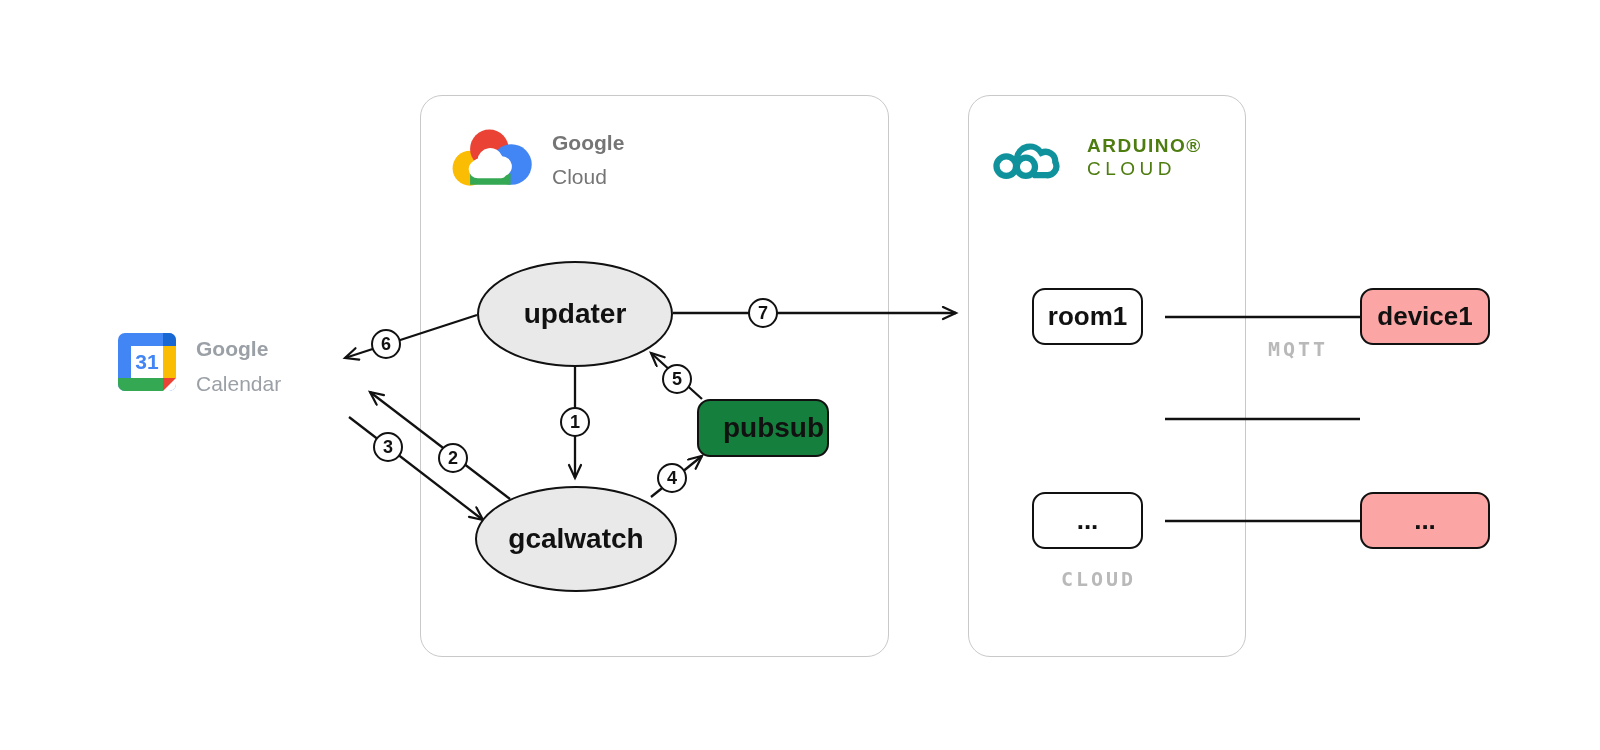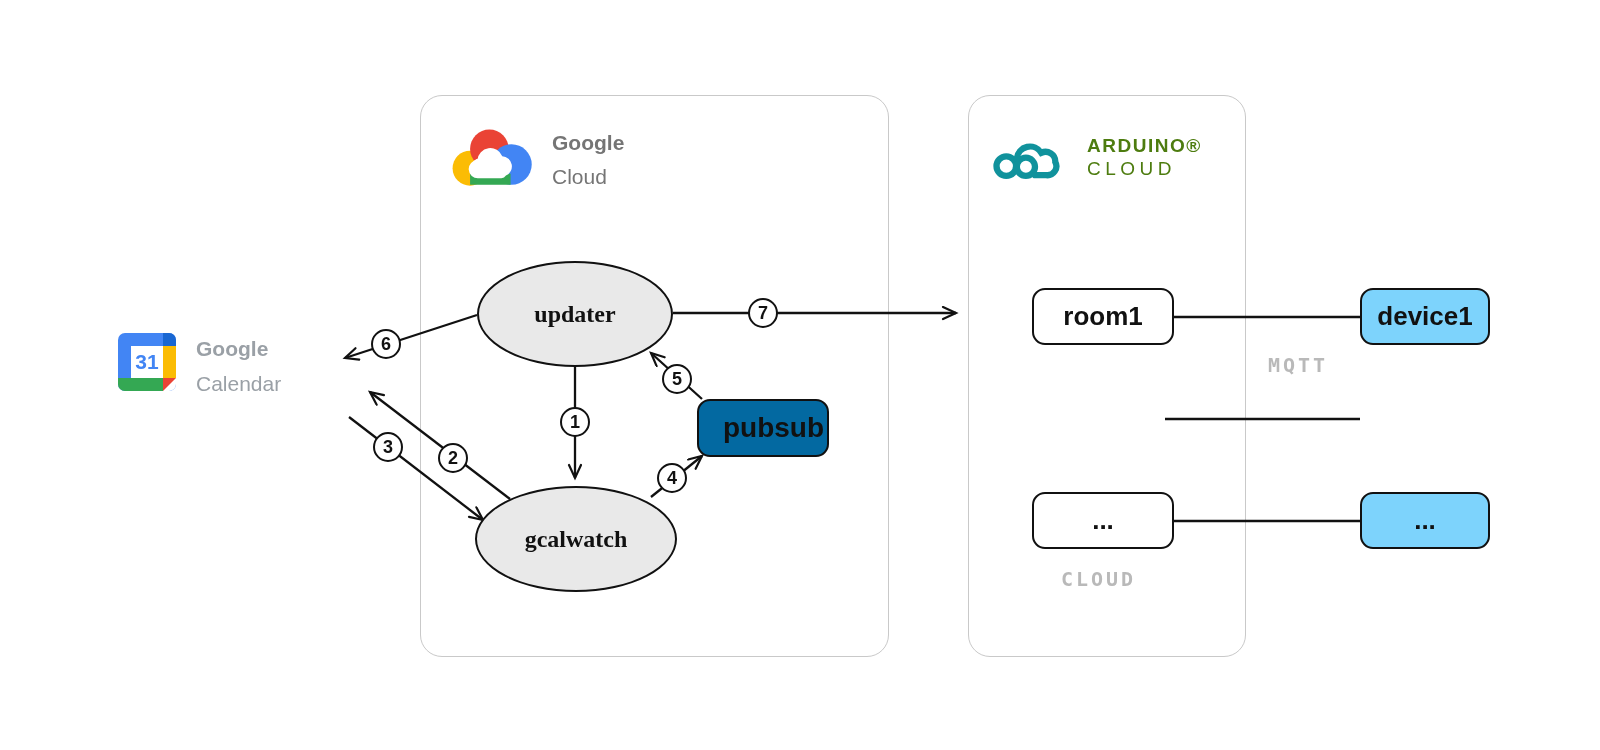--- a/index.html
+++ b/index.html
@@ -30,39 +30,39 @@
   #cal-icon .green{position:absolute;left:0;bottom:0;width:45px;height:13px;background:#34A853;}
   #cal-icon .fold{position:absolute;right:0;bottom:0;width:13px;height:13px;background:#EA4335;
       clip-path:polygon(0 0,100% 0,0 100%);}
   #cal-icon .fold-bg{position:absolute;right:0;bottom:0;width:13px;height:13px;background:#ffffff;}
   #cal-icon .page{position:absolute;left:13px;top:13px;width:32px;height:32px;background:#ffffff;
       display:flex;align-items:center;justify-content:center;color:#4285F4;font-weight:700;font-size:21px;}
 
   
   .node{position:absolute;display:flex;align-items:center;justify-content:center;
         color:#111;font-weight:700;background:#e9e9e9;border:2.5px solid #111;box-sizing:border-box;}
-  .ellipse{border-radius:50%;font-size:24px;font-family:Liberation Serif, serif;}
+  .ellipse{border-radius:50%;font-size:28px;}
   #node-updater{left:477px;top:261px;width:196px;height:106px;}
   #node-gcalwatch{left:475px;top:486px;width:202px;height:106px;}
-  #node-pubsub{left:697px;top:399px;width:132px;height:58px;border-radius:13px;background:#0369a1;font-size:28px;padding-left:21px;}
+  #node-pubsub{left:697px;top:399px;width:132px;height:58px;border-radius:13px;background:#15803d;font-size:28px;padding-left:21px;}
 
-  .thingbox{position:absolute;width:142px;height:57px;border:2.4px solid #111;border-radius:13px;
+  .thingbox{position:absolute;width:111px;height:57px;border:2.4px solid #111;border-radius:13px;
         box-sizing:border-box;display:flex;align-items:center;justify-content:center;
         font-weight:700;font-size:26px;color:#111;background:#ffffff;}
-  .devbox{background:#7dd3fc;width:130px;}
+  .devbox{background:#fca5a5;width:130px;}
 
   
   .step{position:absolute;width:30px;height:30px;border-radius:50%;background:#ffffff;border:2.4px solid #111;
         box-sizing:border-box;display:flex;align-items:center;justify-content:center;
         font-weight:700;font-size:18px;color:#111;}
 
   
   .graylabel{position:absolute;font-family:"DejaVu Sans Mono", monospace;font-weight:700;
         color:#b9b9b9;font-size:20px;letter-spacing:3px;text-align:center;}
-  #lbl-mqtt{left:1248px;top:353px;width:100px;}
+  #lbl-mqtt{left:1248px;top:337px;width:100px;}
   #lbl-things{left:1030px;top:567px;width:137px;}
 
   
   #edges{position:absolute;left:0;top:0;width:1600px;height:750px;pointer-events:none;}
 </style>
 </head>
 <body>
 
 <div id="canvas">
 

